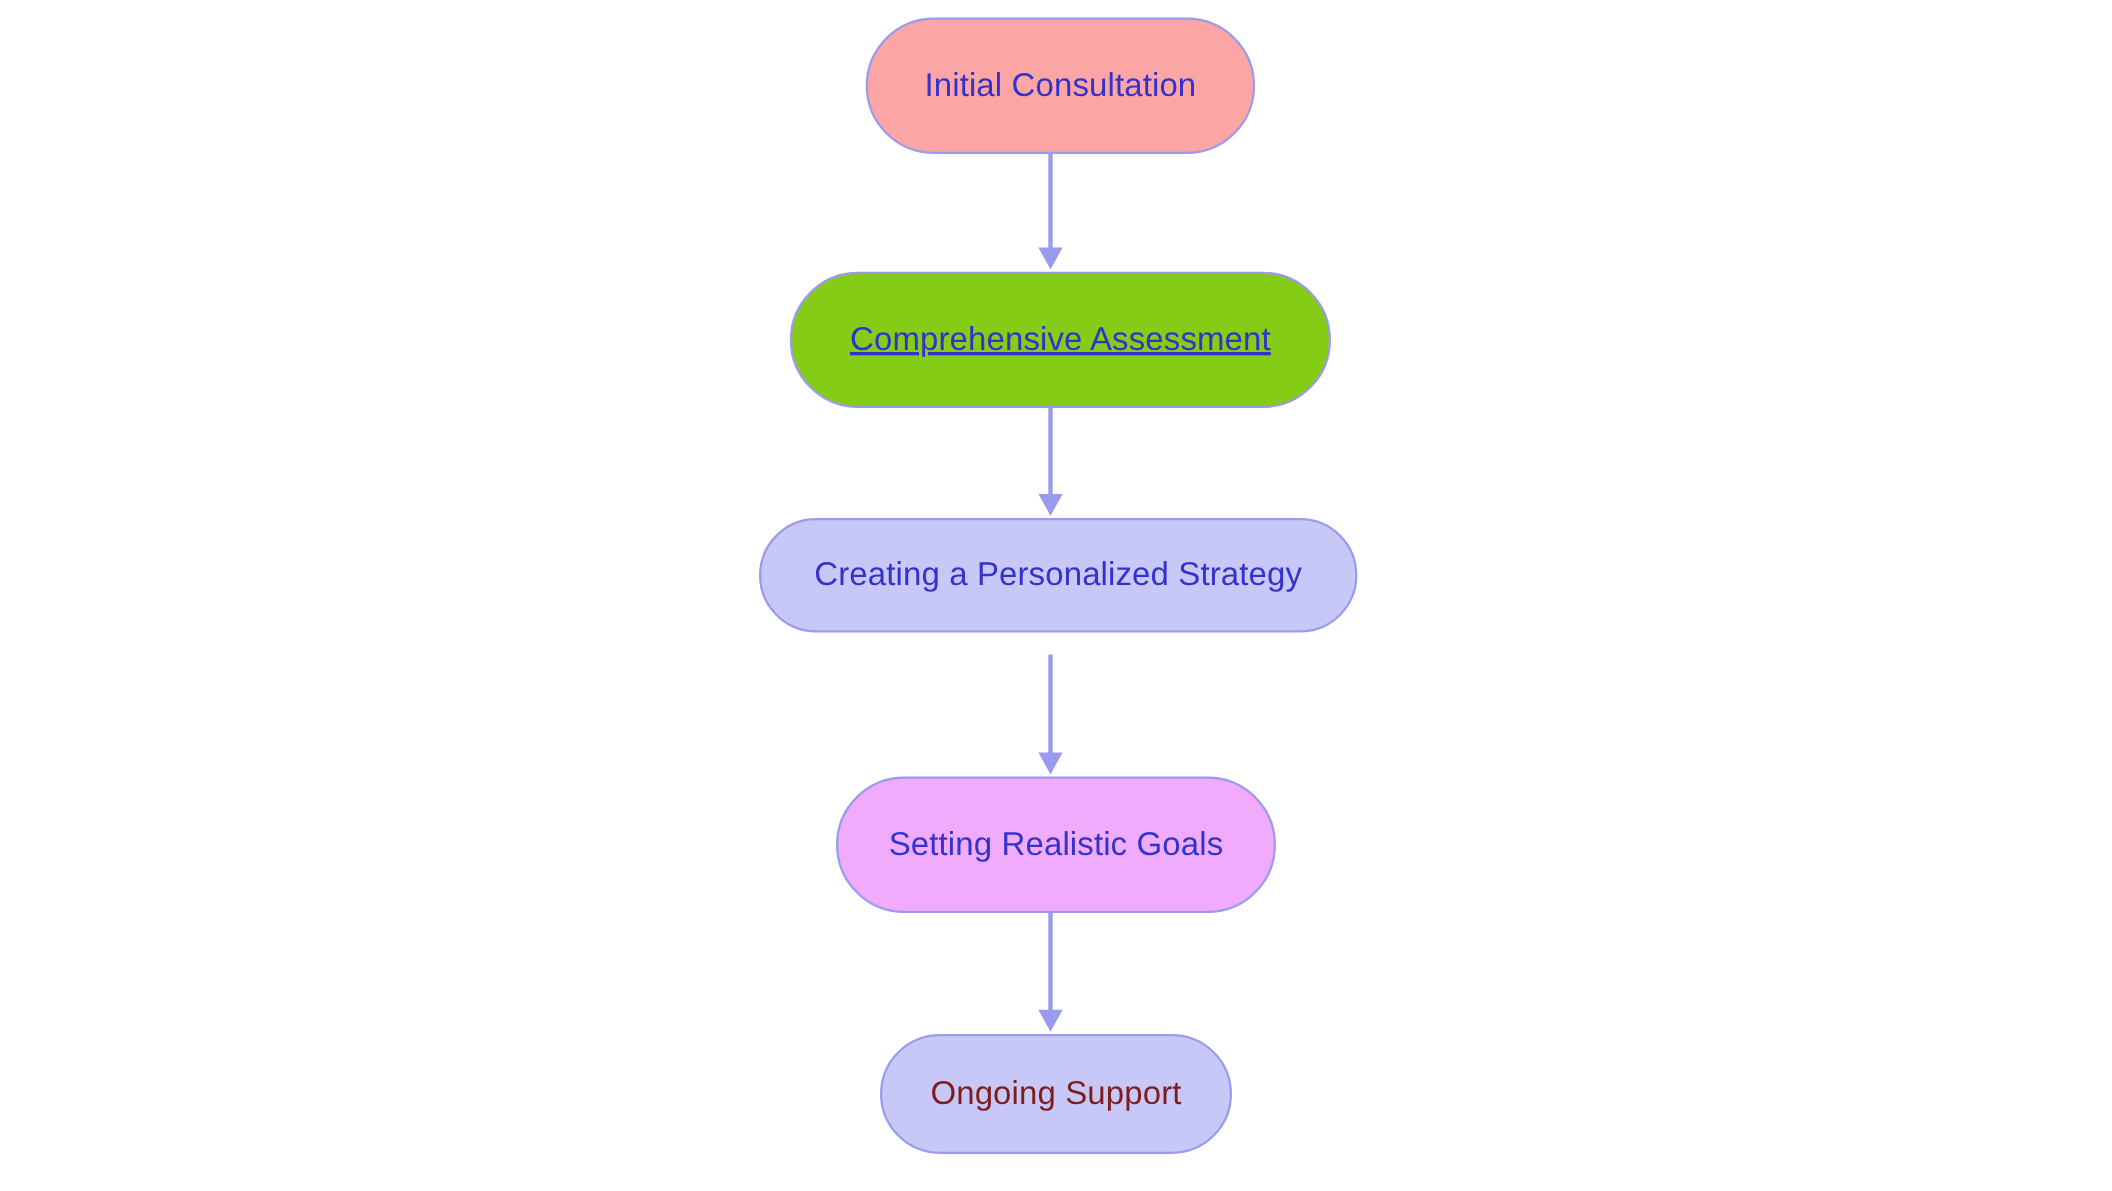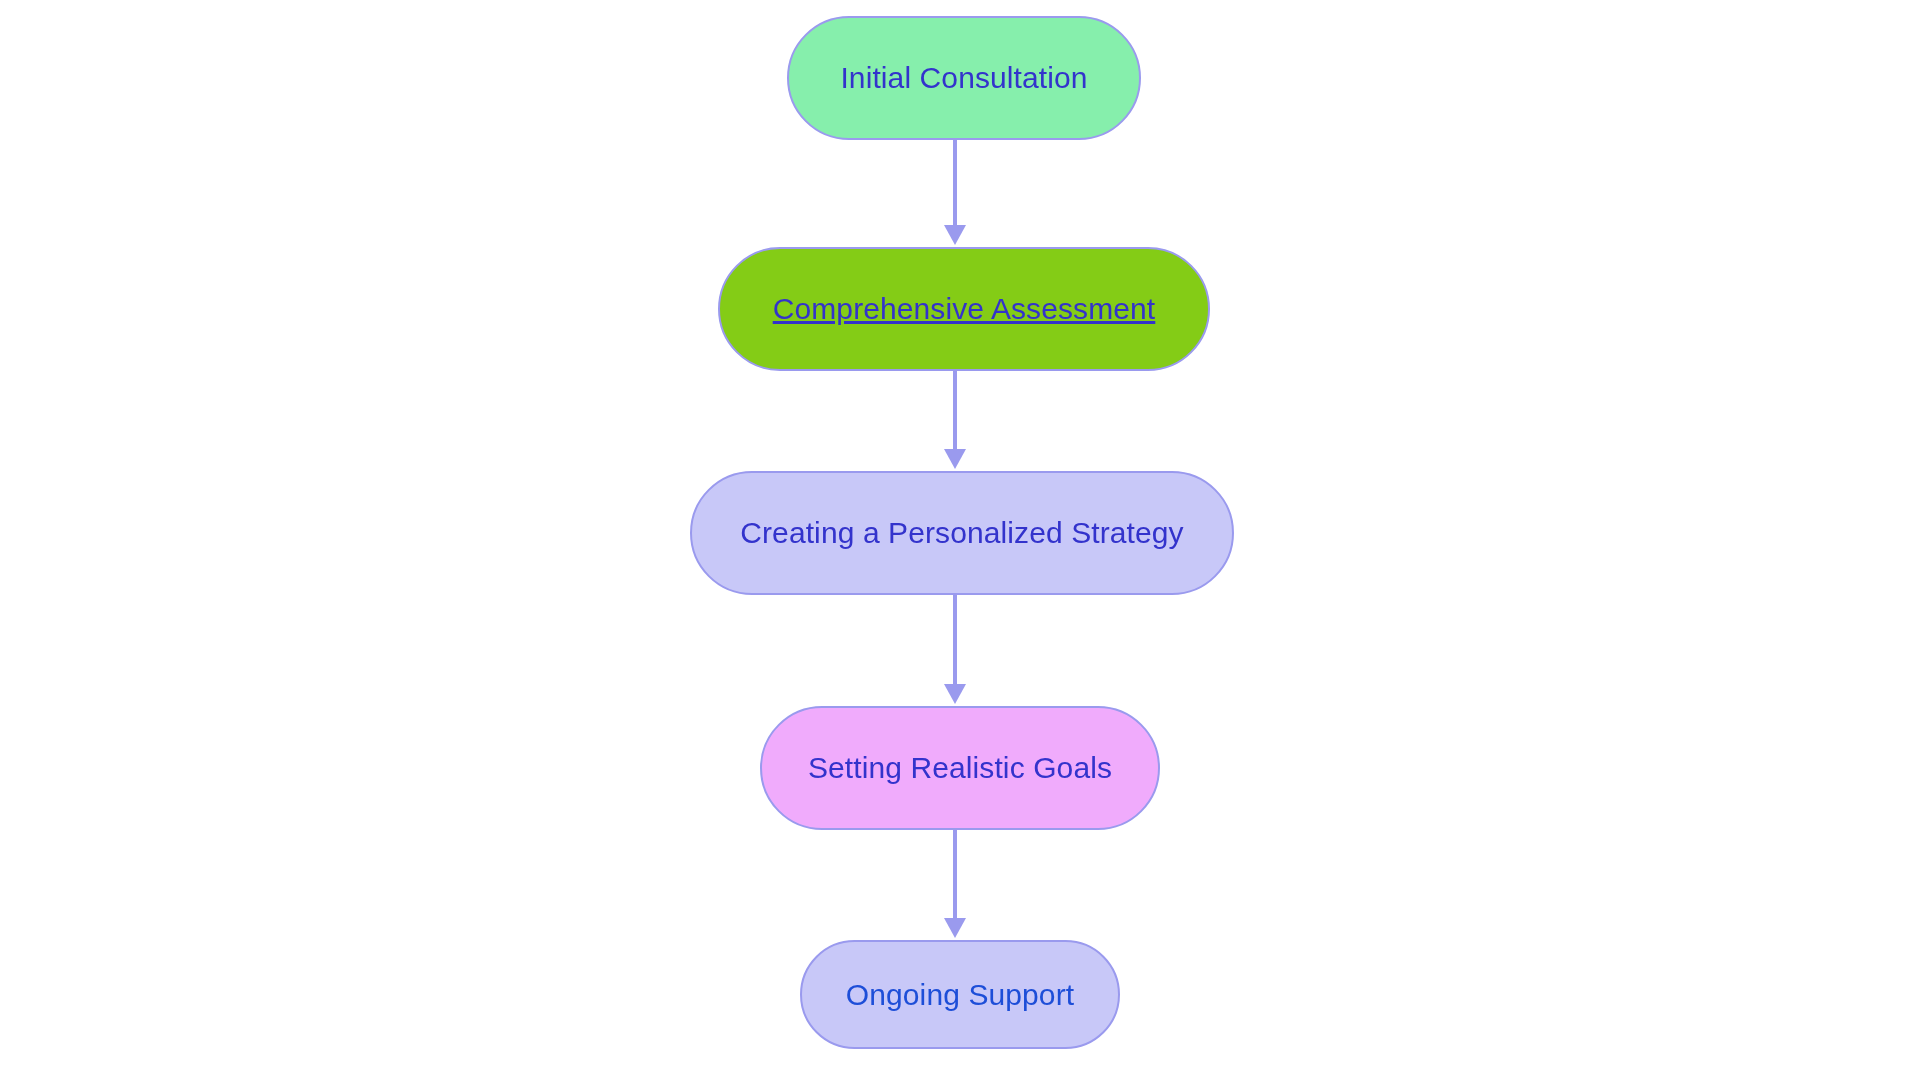--- a/index.html
+++ b/index.html
@@ -73,33 +73,33 @@
     </svg>
   </div>
 
   <div class="connector" style="left: 943px; top: 830px;">
     <svg width="24" height="110" viewBox="0 0 24 110">
       <line x1="12" y1="0" x2="12" y2="90" stroke="#9a9aee" stroke-width="4"></line>
       <polygon points="1,88 23,88 12,108" fill="#9a9aee"></polygon>
     </svg>
   </div>
 
-  <div class="node" style="left: 787px; top: 16px; width: 354px; height: 124px; background: #86efac; border-color: rgb(154, 154, 238); color: rgb(51, 51, 204);">
+  <div class="node" style="left: 787px; top: 16px; width: 354px; height: 124px; background: #fca5a5; border-color: rgb(154, 154, 238); color: rgb(51, 51, 204);">
     <span class="node-label">Initial Consultation</span>
   </div>
 
   <div class="node" style="left: 718px; top: 247px; width: 492px; height: 124px; background: #84cc16; border-color: rgb(154, 154, 238); color: rgb(51, 51, 204); text-decoration: underline;">
     <span class="node-label">Comprehensive Assessment</span>
   </div>
 
-  <div class="node" style="left: 690px; top: 471px; width: 544px; height: 124px; background: rgb(200, 200, 248); border-color: rgb(154, 154, 238); color: rgb(51, 51, 204);">
+  <div class="node" style="left: 690px; top: 471px; width: 544px; height: 104px; background: rgb(200, 200, 248); border-color: rgb(154, 154, 238); color: rgb(51, 51, 204);">
     <span class="node-label">Creating a Personalized Strategy</span>
   </div>
 
   <div class="node" style="left: 760px; top: 706px; width: 400px; height: 124px; background: #f0abfc; border-color: rgb(154, 154, 238); color: rgb(51, 51, 204);">
     <span class="node-label">Setting Realistic Goals</span>
   </div>
 
-  <div class="node" style="left: 800px; top: 940px; width: 320px; height: 109px; background: rgb(200, 200, 248); border-color: rgb(154, 154, 238); color: #1d4ed8; text-align: right;">
+  <div class="node" style="left: 800px; top: 940px; width: 320px; height: 109px; background: rgb(200, 200, 248); border-color: rgb(154, 154, 238); color: #7f1d1d; text-align: right;">
     <span class="node-label">Ongoing Support</span>
   </div>
 
 </div>
 
 </body></html>

